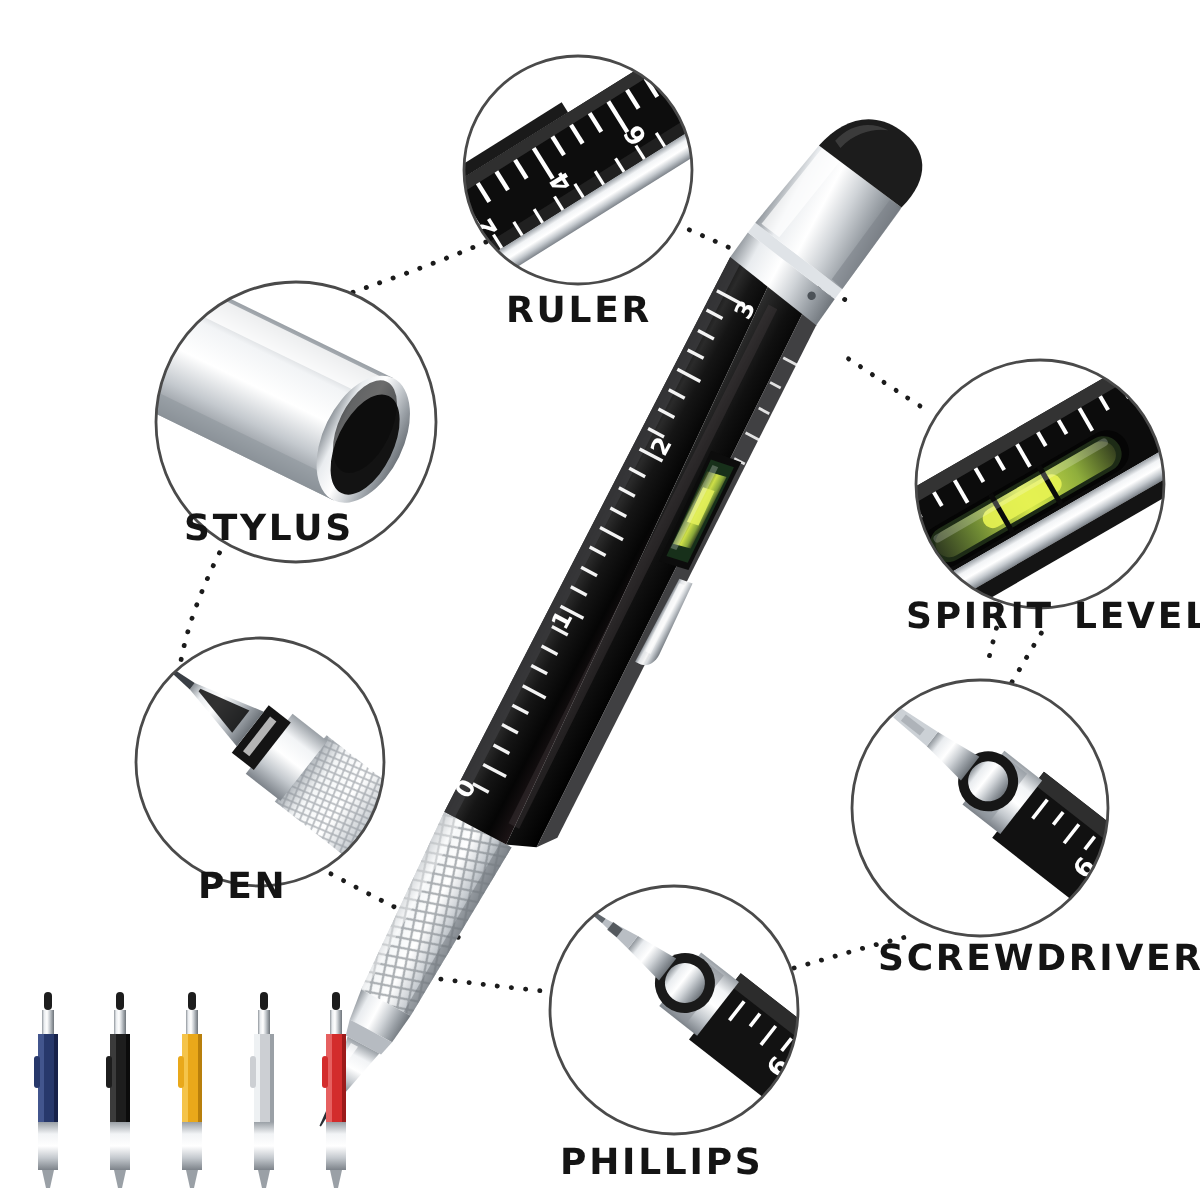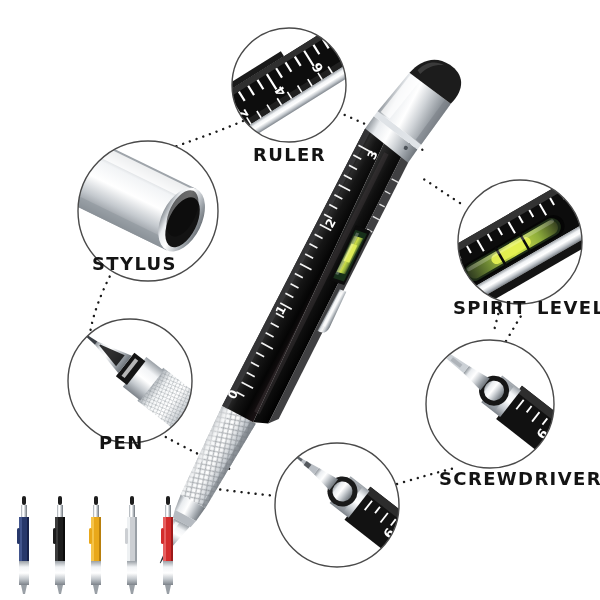--- a/index.html
+++ b/index.html
@@ -493,18 +493,19 @@
       </g>
     </g>
   </svg>
 
   <div class="callout-label lbl-ruler">Ruler</div>
 
   <div class="callout-label lbl-stylus">Stylus</div>
 
   <div class="callout-label lbl-pen">Pen</div>
 
+  <div class="callout-label lbl-phillips">Phillips</div>
 
   <div class="callout-label lbl-flat"><span class="l2">Screwdriver</span></div>
 
   <div class="callout-label lbl-spirit">Spirit Level</div>
 
 </div>
 
 </body></html>

